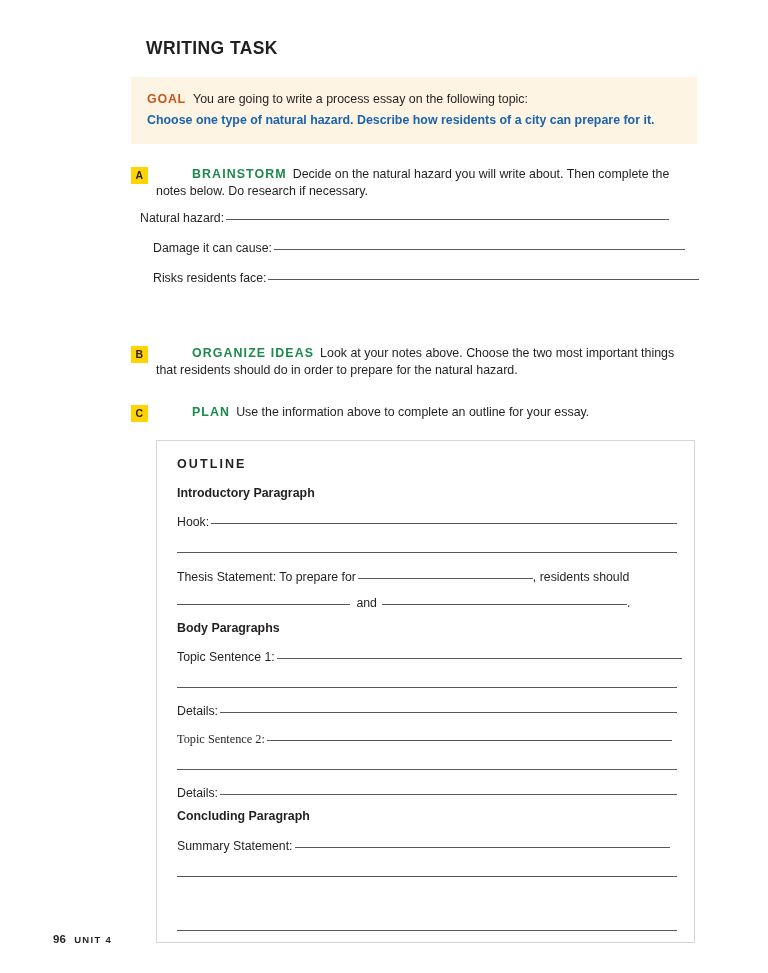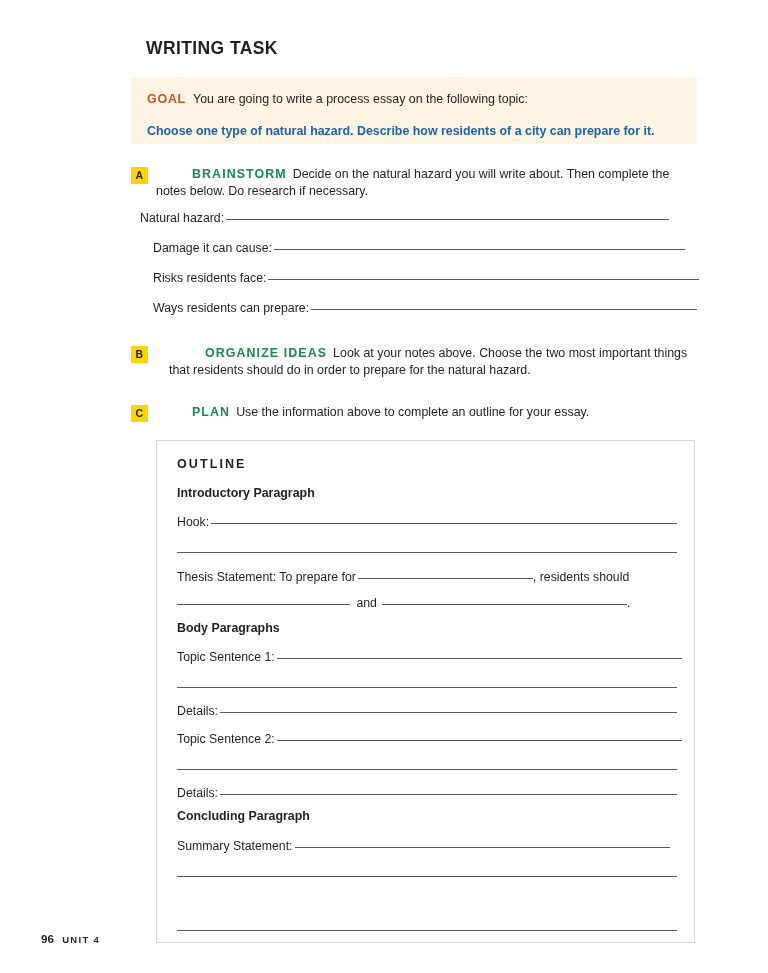--- a/index.html
+++ b/index.html
@@ -52,21 +52,21 @@
     white-space: nowrap;
   }
   .goal-label {
     color: #c4561e;
     font-weight: bold;
     letter-spacing: 0.8px;
     font-size: 12.4px;
     margin-right: 7px;
   }
   .goal-line-2 {
-    margin-top: 15px;
+    margin-top: 4px;
     font-size: 12.4px;
     line-height: 17px;
     font-weight: bold;
     color: #1b63ad;
     white-space: nowrap;
   }
 
   
   .section {
     position: absolute;
@@ -170,20 +170,21 @@
     left: 41px;
     top: 933px;
     font-size: 10.5px;
     color: #231f20;
     letter-spacing: 0.2px;
   }
   .footer .pg {
     font-weight: bold;
     font-size: 11.5px;
     margin-right: 8px;
+    margin-left: 12px;
   }
   .footer .unit {
     font-weight: bold;
     letter-spacing: 1.3px;
     font-size: 9.5px;
   }
 </style>
 </head>
 <body>
 
@@ -207,27 +208,24 @@
 
   <div class="fill-row" style="left:140px; top:208px; width:544px;">
     <span class="fill-label">Natural hazard:</span><span class="rule" style="width:443px;"></span>
   </div>
   <div class="fill-row" style="left:153px; top:238px; width:544px;">
     <span class="fill-label">Damage it can cause:</span><span class="rule" style="width:411px;"></span>
   </div>
   <div class="fill-row" style="left:153px; top:268px; width:544px;">
     <span class="fill-label">Risks residents face:</span><span class="rule" style="width:431px;"></span>
   </div>
-  <div class="fill-row" style="left:153px; top:298px; width:544px;">
-    <span class="fill-label">Ways residents can prepare:</span><span class="rule" style="width:386px;"></span>
-  </div>
 
   <div class="section" style="top:345px;">
     <div class="sec-marker">B</div>
-    <div class="sec-body" style="margin-left:38px; text-indent:0;">
+    <div class="sec-body" style="margin-left:25px; text-indent:0;">
       <span class="sec-head">ORGANIZE IDEAS</span><span>Look at your notes above. Choose the two most important things that residents should do in order to prepare for the natural hazard.</span>
     </div>
   </div>
 
   <div class="section" style="top:404px;">
     <div class="sec-marker">C</div>
     <div class="sec-body">
       <span class="sec-head">PLAN</span><span>Use the information above to complete an outline for your essay.</span>
     </div>
   </div>
@@ -259,21 +257,21 @@
       <span>Topic Sentence 1:</span><span class="rule" style="width:405px;"></span>
     </div>
     <div class="ocard-row" style="top:234px;">
       <span class="rule-full" style="width:500px; margin-top:12px;"></span>
     </div>
 
     <div class="ocard-row" style="top:260px;">
       <span>Details:</span><span class="rule" style="width:457px;"></span>
     </div>
 
-    <div class="ocard-row" style="top:288px;">
+    <div class="ocard-row" style="top:288px;font-family:Liberation Serif, serif;">
       <span>Topic Sentence 2:</span><span class="rule" style="width:405px;"></span>
     </div>
     <div class="ocard-row" style="top:316px;">
       <span class="rule-full" style="width:500px; margin-top:12px;"></span>
     </div>
 
     <div class="ocard-row" style="top:342px;">
       <span>Details:</span><span class="rule" style="width:457px;"></span>
     </div>
 

